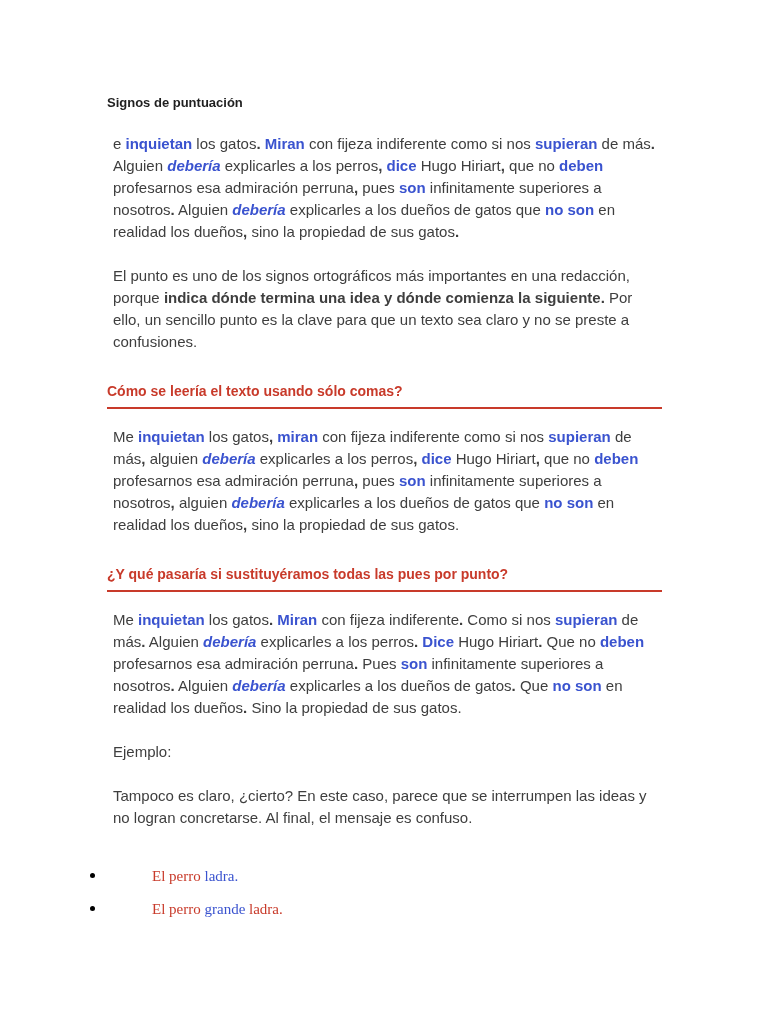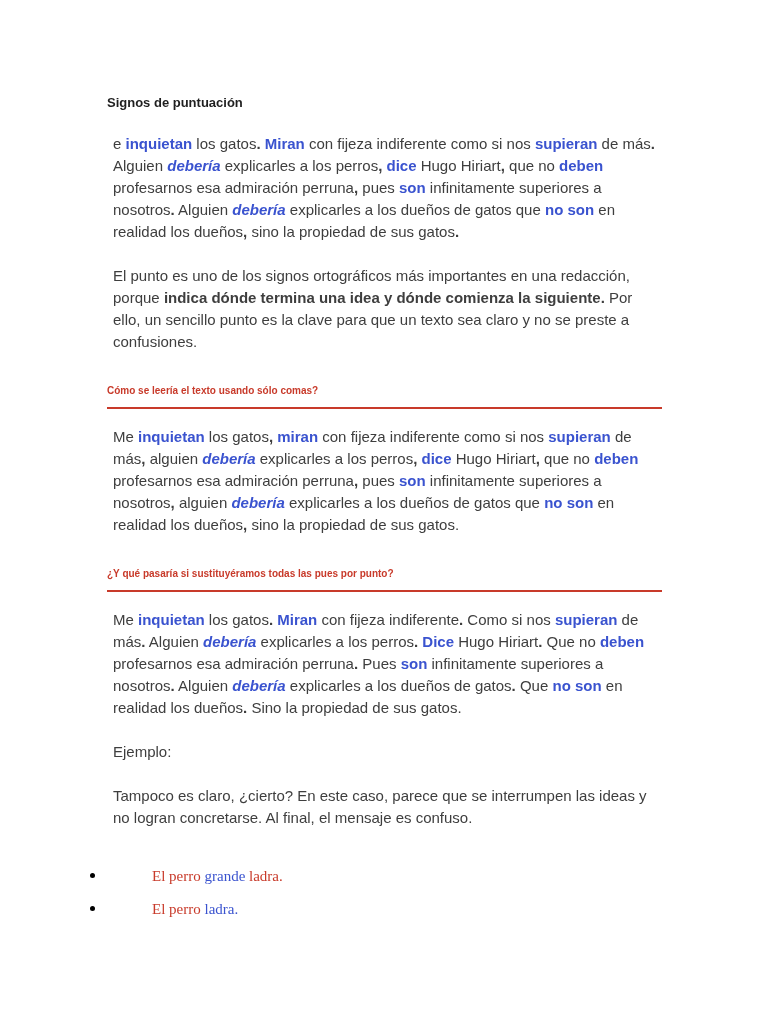--- a/index.html
+++ b/index.html
@@ -31,21 +31,21 @@
     font-size:15px;
     line-height:22px;
     color:var(--body);
   }
   .para .b{font-weight:700;}
   .para .i{font-style:italic;}
   .section{margin:29px 0 17px 0;}
   .heading{
     color:var(--red);
     font-weight:700;
-    font-size:10px;
+    font-size:14px;
     line-height:18px;
     margin:0 0 7px 0;
   }
   .rule{
     height:2px;
     background:var(--red);
   }
   .bullets{
     margin:38px 0 0 0;
     padding:0;
@@ -83,17 +83,17 @@
       </div>
       <p class="para"><span>Me </span><span class="b" style="color: rgb(58, 83, 207);">inquietan</span><span> los gatos</span><span class="b">,</span><span> </span><span class="b" style="color: rgb(58, 83, 207);">miran</span><span> con fijeza indiferente como si nos </span><span class="b" style="color: rgb(58, 83, 207);">supieran</span><span> de más</span><span class="b">,</span><span> alguien </span><span class="b i" style="color: rgb(58, 83, 207);">debería</span><span> explicarles a los perros</span><span class="b">,</span><span> </span><span class="b" style="color: rgb(58, 83, 207);">dice</span><span> Hugo Hiriart</span><span class="b">,</span><span> que no </span><span class="b" style="color: rgb(58, 83, 207);">deben</span><span> profesarnos esa admiración perruna</span><span class="b">,</span><span> pues </span><span class="b" style="color: rgb(58, 83, 207);">son</span><span> infinitamente superiores a nosotros</span><span class="b">,</span><span> alguien </span><span class="b i" style="color: rgb(58, 83, 207);">debería</span><span> explicarles a los dueños de gatos que </span><span class="b" style="color: rgb(58, 83, 207);">no son</span><span> en realidad los dueños</span><span class="b">,</span><span> sino la propiedad de sus gatos.</span></p>
       <div class="section">
         <div class="heading">¿Y qué pasaría si sustituyéramos todas las pues por punto?</div>
         <div class="rule"></div>
       </div>
       <p class="para"><span>Me </span><span class="b" style="color: rgb(58, 83, 207);">inquietan</span><span> los gatos</span><span class="b">.</span><span> </span><span class="b" style="color: rgb(58, 83, 207);">Miran</span><span> con fijeza indiferente</span><span class="b">.</span><span> Como si nos </span><span class="b" style="color: rgb(58, 83, 207);">supieran</span><span> de más</span><span class="b">.</span><span> Alguien </span><span class="b i" style="color: rgb(58, 83, 207);">debería</span><span> explicarles a los perros</span><span class="b">.</span><span> </span><span class="b" style="color: rgb(58, 83, 207);">Dice</span><span> Hugo Hiriart</span><span class="b">.</span><span> Que no </span><span class="b" style="color: rgb(58, 83, 207);">deben</span><span> profesarnos esa admiración perruna</span><span class="b">.</span><span> Pues </span><span class="b" style="color: rgb(58, 83, 207);">son</span><span> infinitamente superiores a nosotros</span><span class="b">.</span><span> Alguien </span><span class="b i" style="color: rgb(58, 83, 207);">debería</span><span> explicarles a los dueños de gatos</span><span class="b">.</span><span> Que </span><span class="b" style="color: rgb(58, 83, 207);">no son</span><span> en realidad los dueños</span><span class="b">.</span><span> Sino la propiedad de sus gatos.</span></p>
       <p class="para"><span>Ejemplo:</span></p>
       <p class="para"><span>Tampoco es claro, ¿cierto? En este caso, parece que se interrumpen las ideas y no logran concretarse. Al final, el mensaje es confuso.</span></p>
       <ul class="bullets">
+        <li><span style="color: rgb(200, 58, 42);">El perro </span><span style="color: rgb(58, 83, 207);">ladra.</span></li>
         <li><span style="color: rgb(200, 58, 42);">El perro </span><span style="color: rgb(58, 83, 207);">grande </span><span style="color: rgb(200, 58, 42);">ladra.</span></li>
-        <li><span style="color: rgb(200, 58, 42);">El perro </span><span style="color: rgb(58, 83, 207);">ladra.</span></li>
       </ul>
     </div>
 </div>
 
 </body></html>

